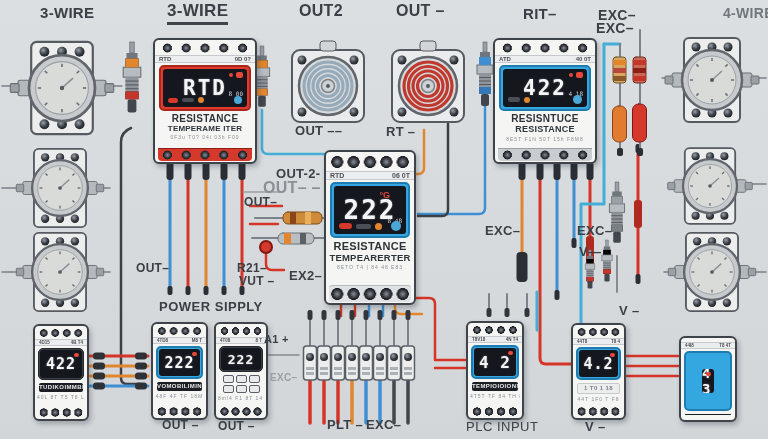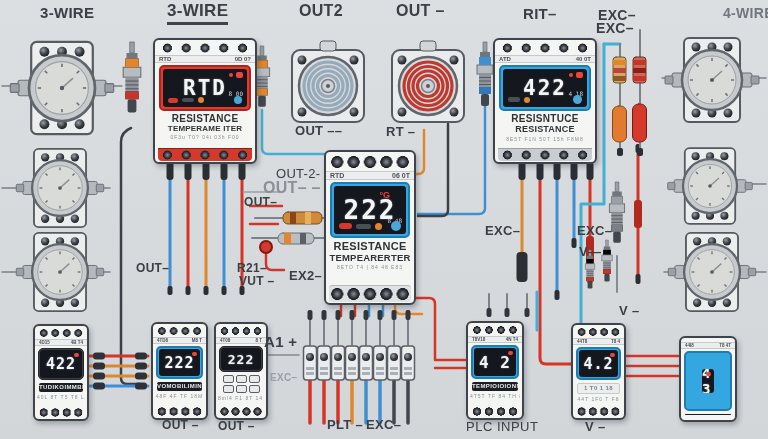--- a/index.html
+++ b/index.html
@@ -535,31 +535,32 @@
   <div class="lbl" style="left:40px;top:4px;font-size:15px;font-weight:600;">3-WIRE</div>
   <div class="lbl" style="left:167px;top:1px;font-size:17px;font-weight:800;border-bottom:3px solid #3f444a;padding-bottom:1px;">3-WIRE</div>
   <div class="lbl" style="left:299px;top:2px;font-size:16px;font-weight:800;">OUT2</div>
   <div class="lbl" style="left:396px;top:2px;font-size:16px;font-weight:800;">OUT –</div>
   <div class="lbl" style="left:523px;top:5px;font-size:15px;font-weight:800;">RIT–</div>
   <div class="lbl" style="left:598px;top:7px;font-size:14px;font-weight:800;">EXC–</div>
   <div class="lbl" style="left:596px;top:20px;font-size:14px;font-weight:800;">EXC–</div>
   <div class="lbl" style="left:679px;top:5px;font-size:14px;font-weight:600;color:#71777e;margin-left:44px;">4-WIRE</div>
   <div class="lbl" style="left:295px;top:123px;font-size:13px;font-weight:800;">OUT ––</div>
   <div class="lbl" style="left:386px;top:124px;font-size:13px;font-weight:800;">RT –</div>
-  <div class="lbl" style="left:276px;top:166px;font-size:13px;font-weight:400;">OUT-2-</div>
+  <div class="lbl" style="left:276px;top:166px;font-size:13px;font-weight:700;">OUT-2-</div>
   <div class="lbl" style="left:263px;top:179px;font-size:16px;font-weight:600;color:#8a9096;">OUT– –</div>
   <div class="lbl" style="left:244px;top:195px;font-size:12px;font-weight:800;">OUT–</div>
   <div class="lbl" style="left:136px;top:261px;font-size:12px;font-weight:800;">OUT–</div>
   <div class="lbl" style="left:237px;top:261px;font-size:12px;font-weight:800;">R21–</div>
   <div class="lbl" style="left:239px;top:274px;font-size:12px;font-weight:800;">VUT –</div>
   <div class="lbl" style="left:289px;top:268px;font-size:13px;font-weight:800;">EX2–</div>
   <div class="lbl" style="left:485px;top:223px;font-size:13px;font-weight:800;">EXC–</div>
   <div class="lbl" style="left:577px;top:223px;font-size:13px;font-weight:800;">EXC–</div>
   <div class="lbl" style="left:579px;top:244px;font-size:13px;font-weight:800;">V—</div>
-  <div class="lbl" style="left:264px;top:333px;font-size:15px;font-weight:800;">A1 +</div>
+  <div class="lbl" style="left:159px;top:299px;font-size:13px;font-weight:700;letter-spacing:.5px;">POWER SIPPLY</div>
+  <div class="lbl" style="left:264px;top:333px;font-size:11px;font-weight:800;">A1 +</div>
   <div class="lbl" style="left:270px;top:372px;font-size:10px;font-weight:600;color:#9aa0a6;">EXC–</div>
   <div class="lbl" style="left:162px;top:418px;font-size:12px;font-weight:800;">OUT –</div>
   <div class="lbl" style="left:218px;top:419px;font-size:12px;font-weight:800;">OUT –</div>
   <div class="lbl" style="left:327px;top:417px;font-size:13px;font-weight:800;">PLT –</div>
   <div class="lbl" style="left:366px;top:417px;font-size:13px;font-weight:800;">EXC–</div>
   <div class="lbl" style="left:466px;top:419px;font-size:13px;font-weight:400;letter-spacing:.5px;">PLC INPUT</div>
   <div class="lbl" style="left:619px;top:303px;font-size:13px;font-weight:800;">V –</div>
   <div class="lbl" style="left:585px;top:419px;font-size:13px;font-weight:800;">V –</div>
 
 </div>

